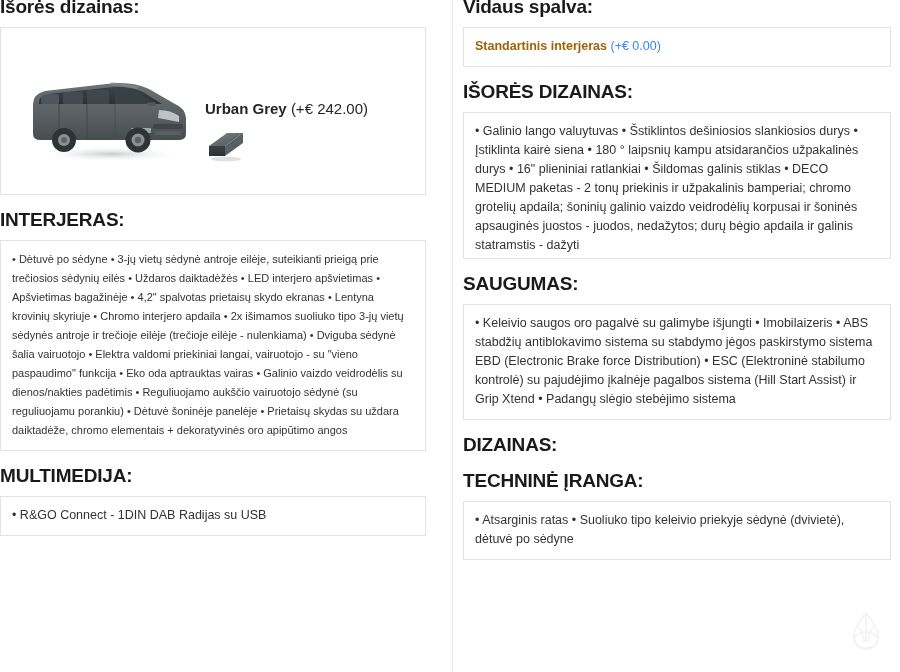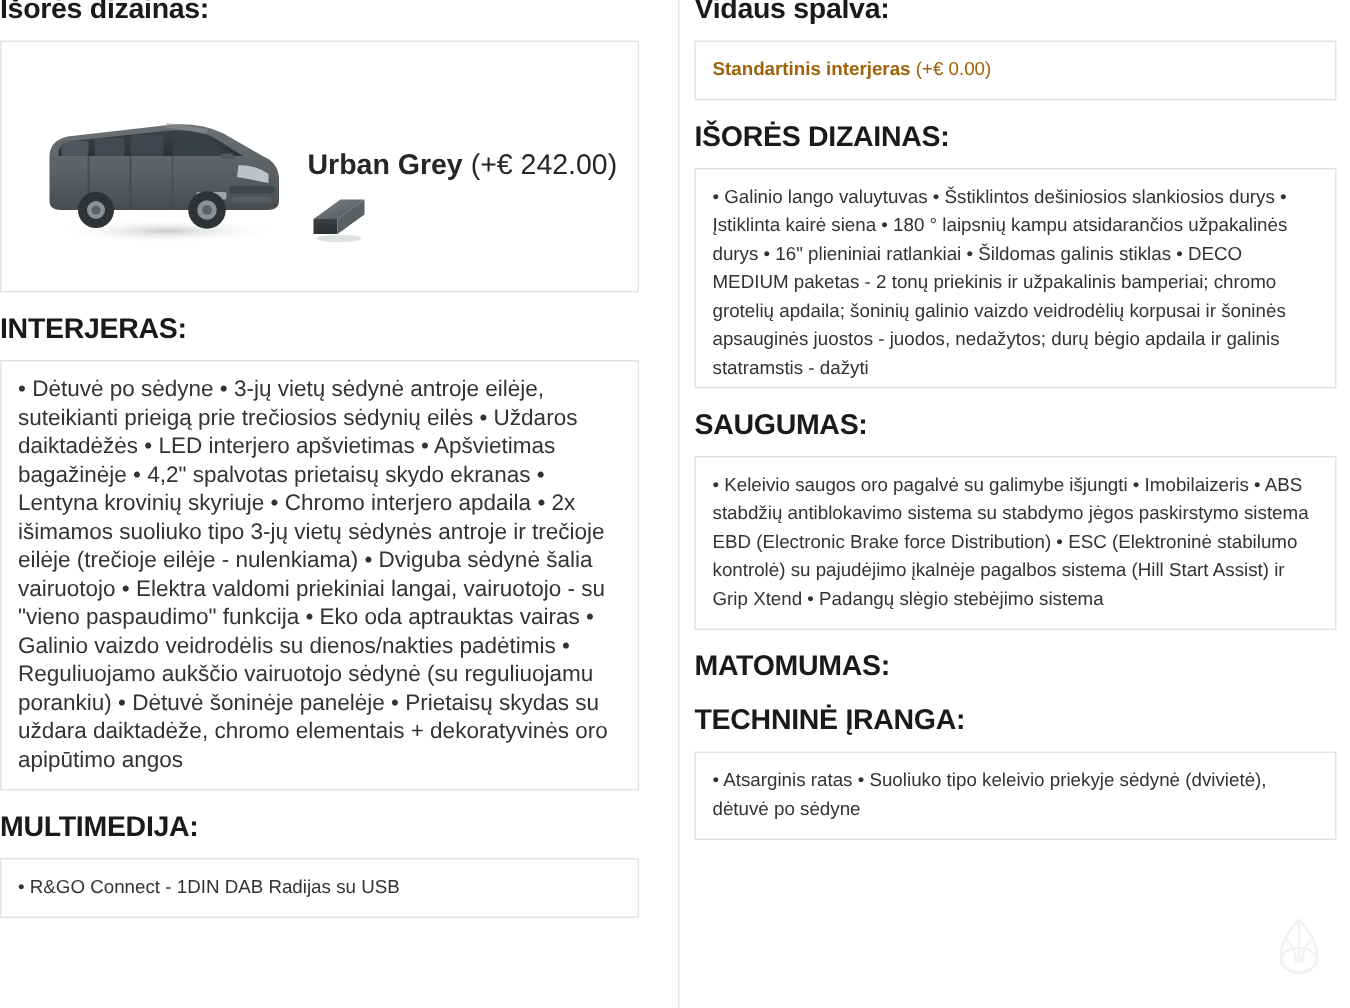--- a/index.html
+++ b/index.html
@@ -64,43 +64,43 @@
     overflow: hidden;
   }
   .car-wrap {
     position: absolute;
     left: 18px; top: 30px;
     width: 180px; height: 110px;
   }
   .color-label {
     position: absolute;
     left: 204px; top: 72px;
-    font-size: 19px;
+    font-size: 15px;
     color: #262626;
     white-space: nowrap;
   }
   .color-label b { font-weight: bold; }
   .color-label span.price { font-weight: normal; }
   .chip-wrap {
     position: absolute;
     left: 202px; top: 96px;
     width: 44px; height: 40px;
   }
 
   .interior-panel {
     border: 1px solid #e3e3e3;
     background: #fff;
     padding: 9px 12px 10px 11px;
-    font-size: 15px;
+    font-size: 11px;
     line-height: 19px;
     color: #333333;
   }
 
   .bold-item { font-weight: bold; color: #a16207; font-size: 12.5px; }
-  .muted-price { font-weight: normal; color: #a16207; }
+  .muted-price { font-weight: normal; color: #3b82f6; }
 
   .watermark {
     position: absolute;
     left: 838px; top: 604px;
     width: 56px; height: 56px;
     opacity: 0.6;
     pointer-events: none;
   }
 </style>
 </head>
@@ -220,21 +220,21 @@
     </div>
 
     <div class="section">
       <h2 class="heading">SAUGUMAS:</h2>
       <div class="panel">
         <div class="features">• Keleivio saugos oro pagalvė su galimybe išjungti  • Imobilaizeris  • ABS stabdžių antiblokavimo sistema su stabdymo jėgos paskirstymo sistema EBD (Electronic Brake force Distribution)  • ESC (Elektroninė stabilumo kontrolė) su pajudėjimo įkalnėje pagalbos sistema (Hill Start Assist) ir Grip Xtend  • Padangų slėgio stebėjimo sistema</div>
       </div>
     </div>
 
     <div class="section">
-      <h2 class="heading">MATOMUMAS:</h2>
+      <h2 class="heading">DIZAINAS:</h2>
     </div>
 
     <div class="section">
       <h2 class="heading">TECHNINĖ ĮRANGA:</h2>
       <div class="panel">
         <div class="features">• Atsarginis ratas  • Suoliuko tipo keleivio priekyje sėdynė (dvivietė), dėtuvė po sėdyne</div>
       </div>
     </div>
 
 

